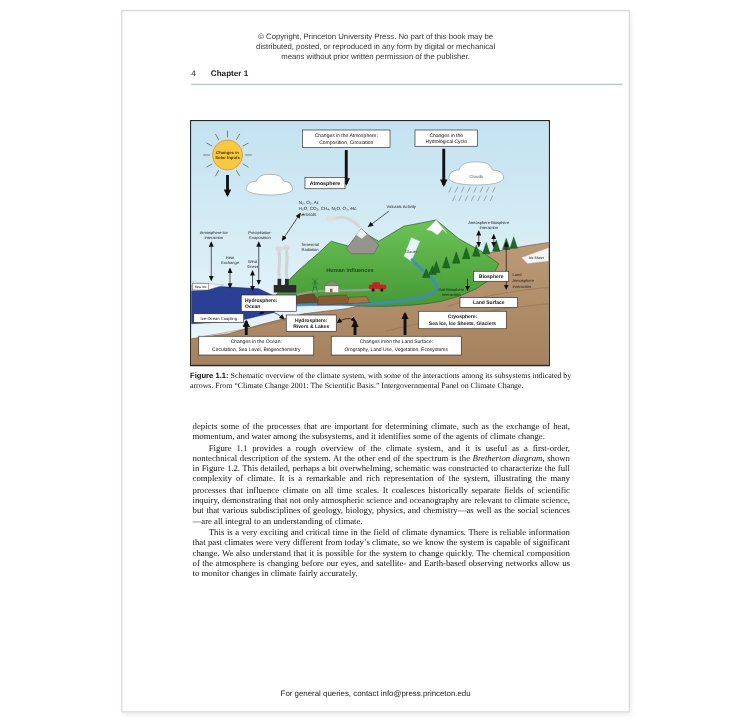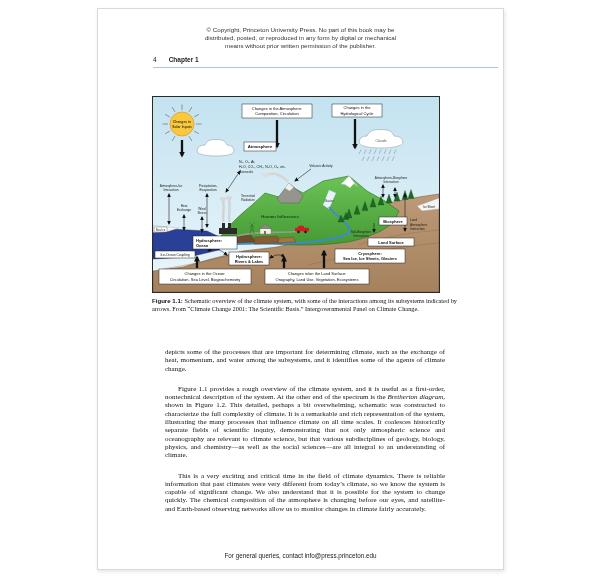--- a/index.html
+++ b/index.html
@@ -14,21 +14,21 @@
   .chap{font-weight:700;}
   .rule{position:absolute;top:58px;left:55px;width:345px;height:1px;background:#a9c6da;}
   .figure{position:absolute;top:87px;left:54px;width:286px;height:195px;
           border:1px solid #2a2a2a;background:#cfe7f3;}
   .figure svg{display:block;font-family:"Liberation Sans",sans-serif;}
   .caption{position:absolute;top:288px;left:54px;width:305px;margin:0;
            font:6.3px/7.9px "Liberation Serif",serif;color:#111;text-align:justify;}
   .caption .caplabel{font-family:"Liberation Sans",sans-serif;font-weight:700;font-size:6.1px;}
   .bodytext{position:absolute;top:327px;left:55px;width:304px;
             font:7px/8.3px "Liberation Serif",serif;color:#111;text-align:justify;}
-  .bodytext p{margin:12px;}
+  .bodytext p{margin:1px;}
   .indent{text-indent:13px;}
   .footer{position:absolute;top:543px;left:0;right:0;text-align:center;
           font-size:6.3px;color:#222;}
 </style>
 </head>
 <body>
 
 <div class="page">
 
   <div class="copyright">

